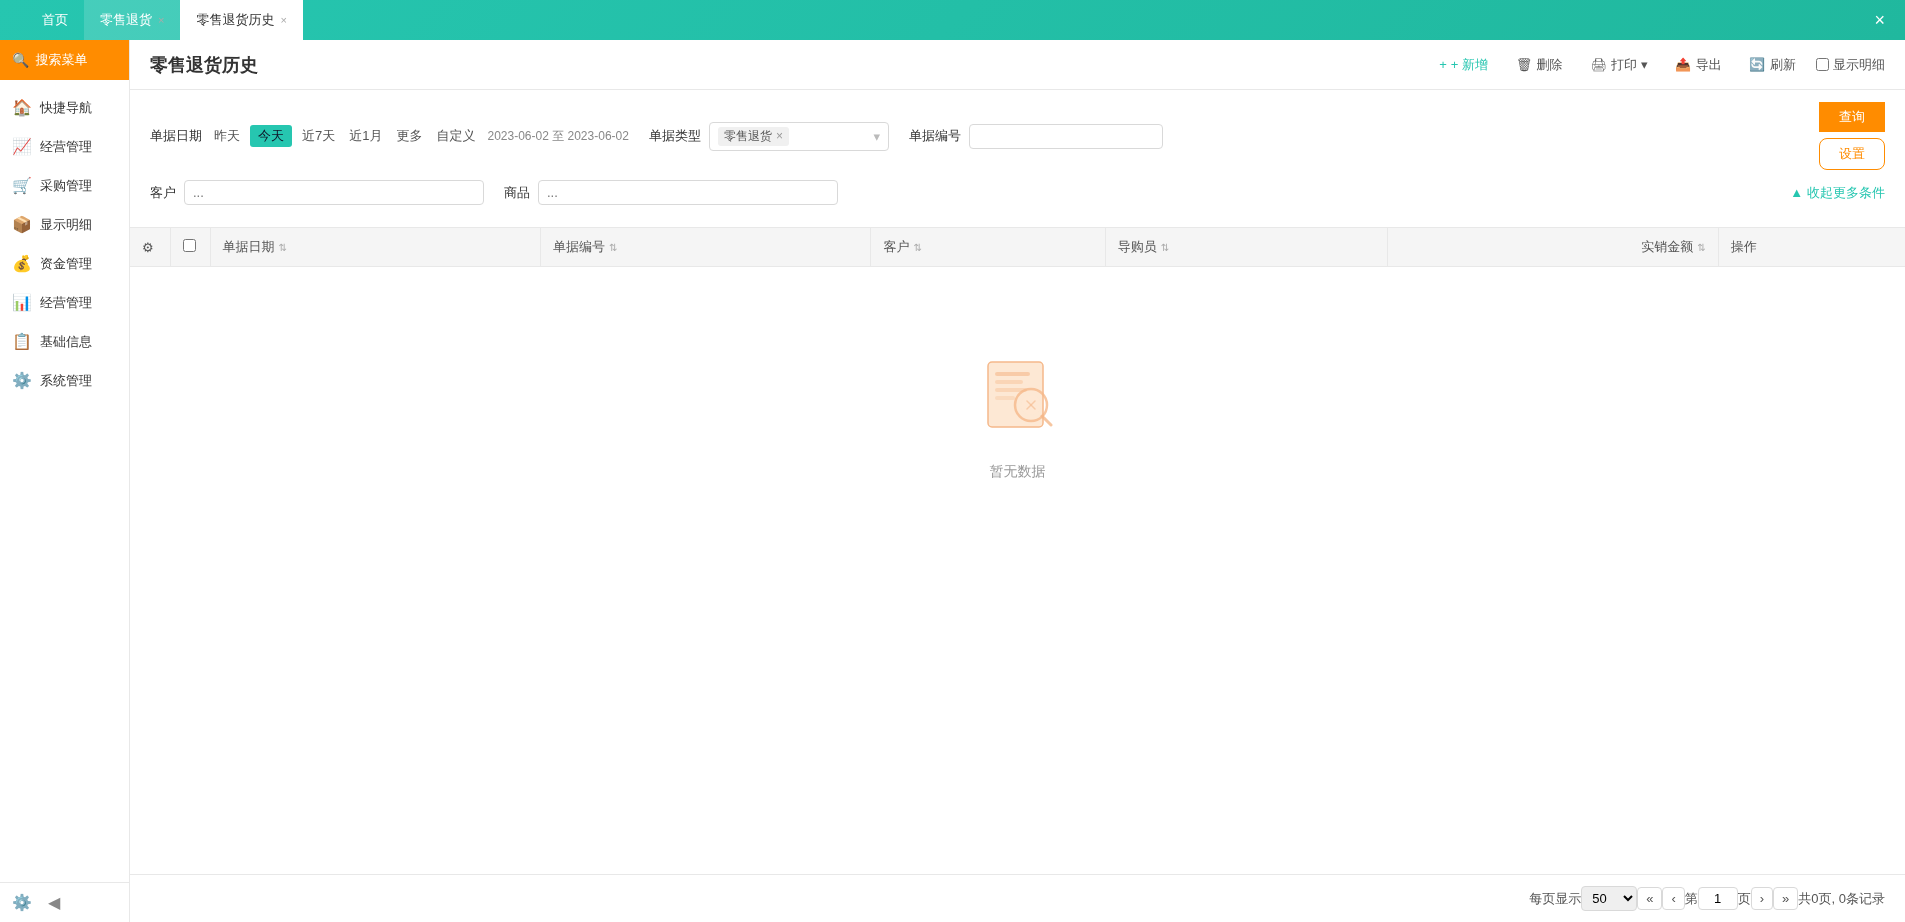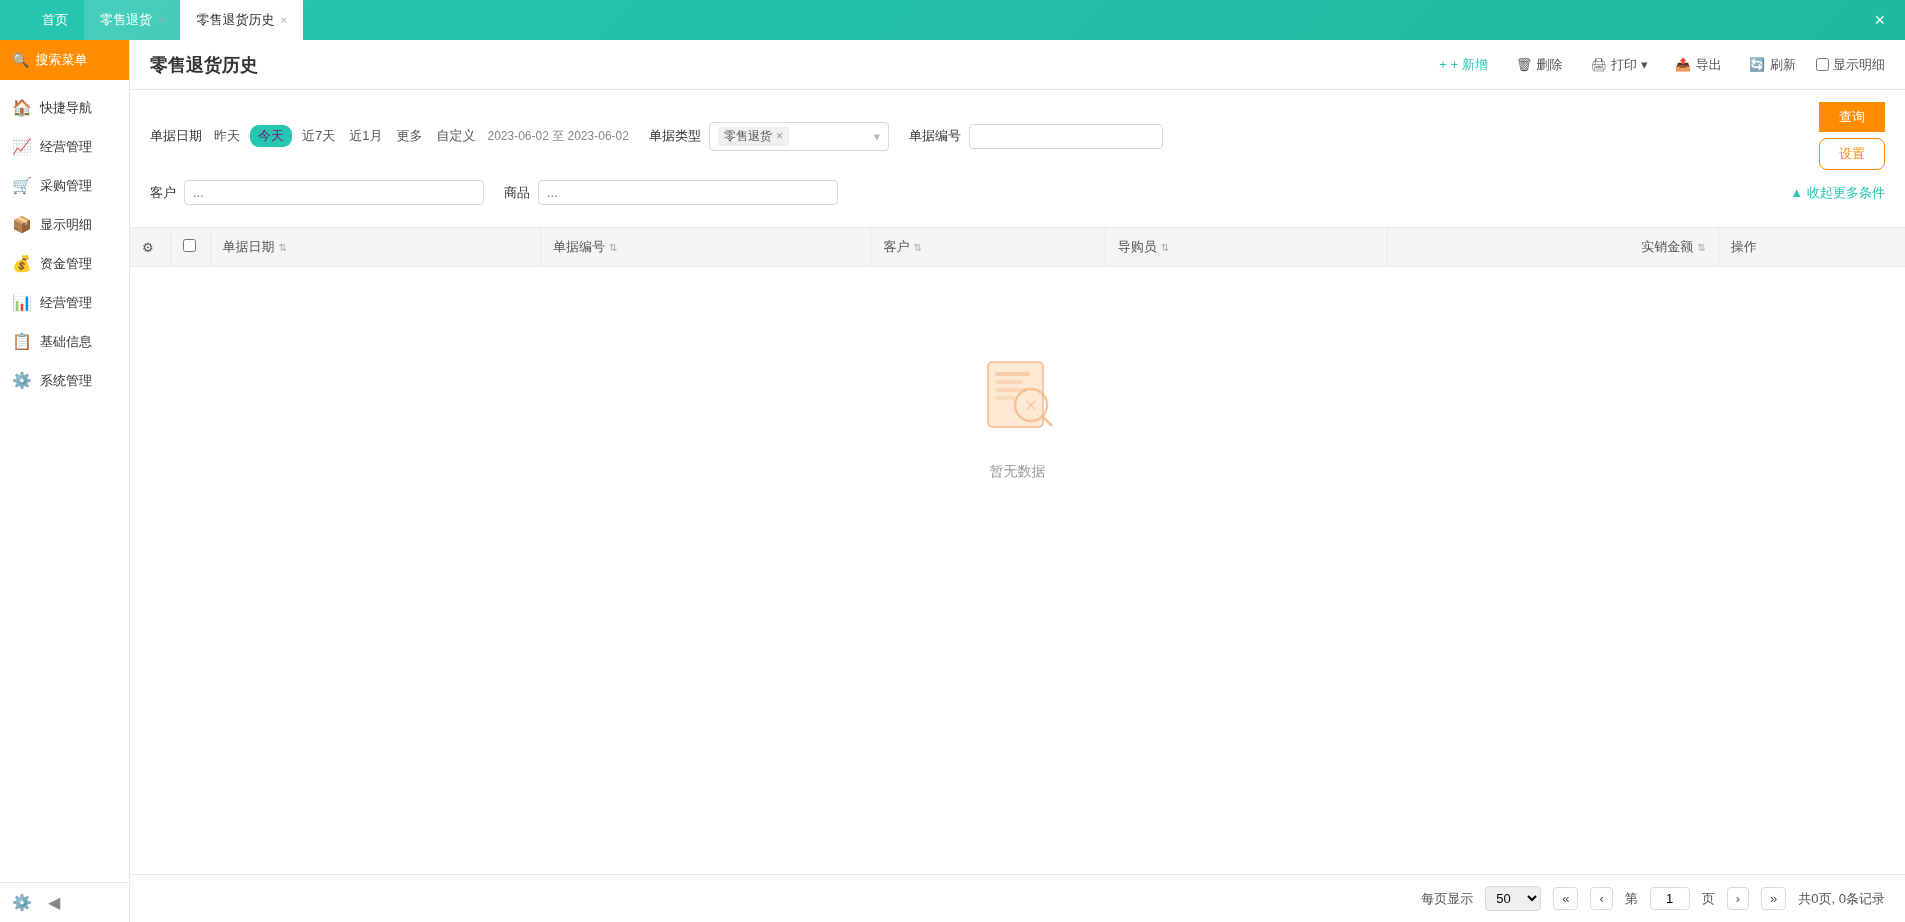--- a/index.html
+++ b/index.html
@@ -219,22 +219,22 @@
       gap: 6px;
       font-size: 13px;
     }
     .date-opt {
       cursor: pointer;
       color: #555;
       padding: 2px 4px;
     }
     .date-opt.active {
       background: #26c6b0;
-      color: #701a75;
-      border-radius: 9px;
+      color: #0f172a;
+      border-radius: 3px;
       padding: 2px 8px;
     }
     .date-range {
       font-size: 12px;
       color: #888;
     }
     .filter-select {
       display: flex;
       align-items: center;
       border: 1px solid #d9d9d9;
@@ -342,21 +342,21 @@
 
     
     .pagination-bar {
       height: 48px;
       background: #fff;
       border-top: 1px solid #e8e8e8;
       display: flex;
       align-items: center;
       justify-content: flex-end;
       padding: 0 20px;
-      gap: 12px;
+      gap: 0;
       font-size: 13px;
       color: #555;
       flex-shrink: 0;
     }
     .page-size-select {
       border: 1px solid #d9d9d9;
       border-radius: 4px;
       padding: 3px 6px;
       font-size: 13px;
     }

